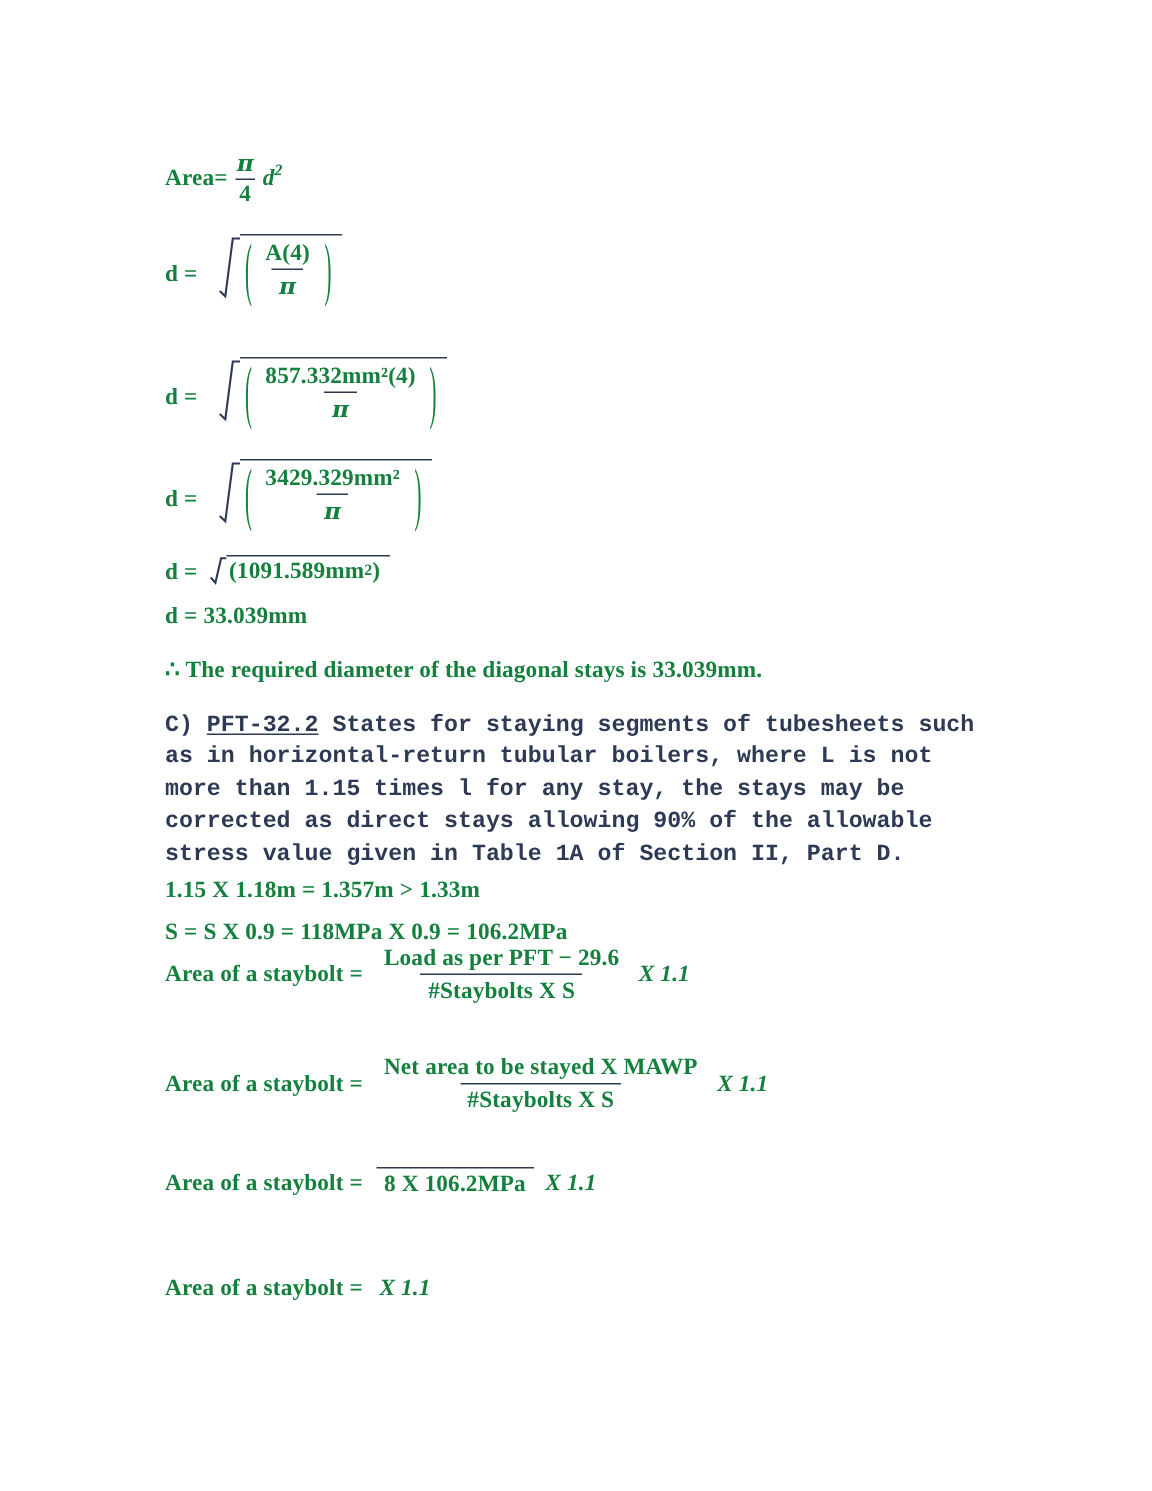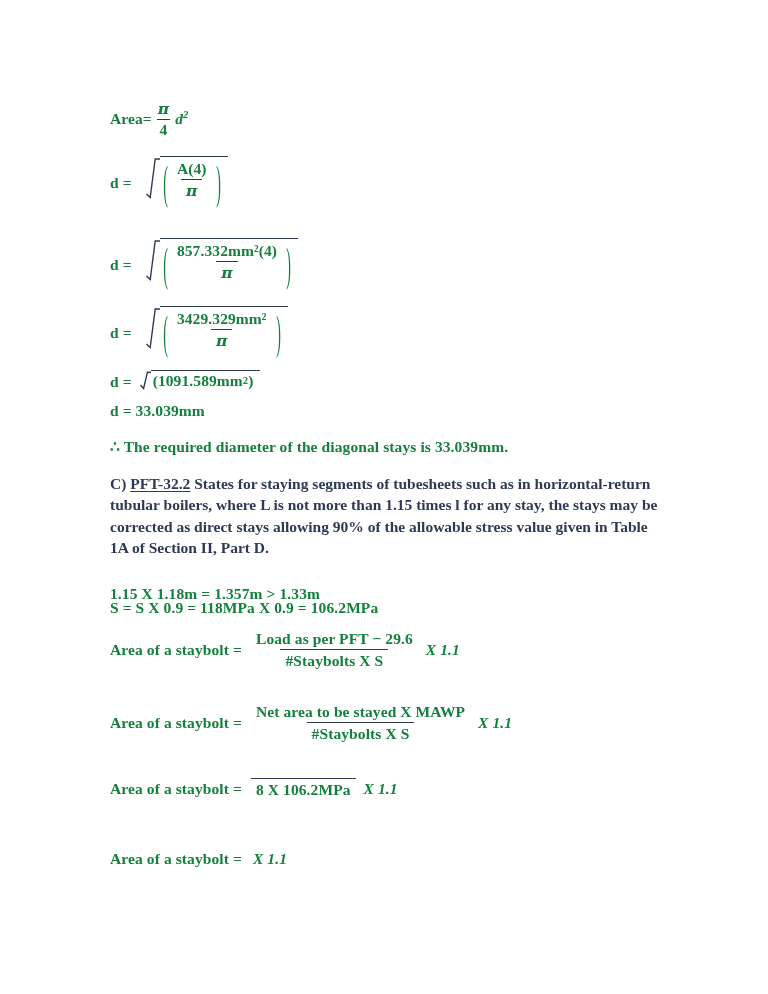--- a/index.html
+++ b/index.html
@@ -106,20 +106,21 @@
   .pi { font-style: italic; font-family: "DejaVu Serif", serif; font-weight: 700; }
   sup { font-size: .68em; vertical-align: super; line-height: 0; }
 
   
   .para {
     font-size: 15.5px;
     font-weight: 700;
     line-height: 1.38;
     color: #2e3a55;
     width: 548px;
+    font-family: Liberation Mono, monospace;
   }
   .ul-spell {
     text-decoration: underline;
     text-decoration-thickness: 1px;
     text-underline-offset: 2px;
   }
 
   
   .blk { position: absolute; left: 0; }
 </style>
@@ -222,21 +223,21 @@
     </div>
 
     <div class="blk para" style="top:395px;">
       <span>C) </span><span class="ul-spell">PFT-32.2</span><span> States for staying segments of tubesheets such as in horizontal-return tubular boilers, where L is not more than 1.15 times l for any stay, the stays may be corrected as direct stays allowing 90% of the allowable stress value given in Table 1A of Section II, Part D.</span>
     </div>
 
     <div class="blk eq" style="top:507px;">
       <span class="lhs">1.15 X 1.18m = 1.357m &gt; 1.33m</span>
     </div>
 
-    <div class="blk eq" style="top:521px;text-align:right;">
+    <div class="blk eq" style="top:535px;text-align:right;">
       <span class="lhs">S = S X 0.9 = 118MPa X 0.9 = 106.2MPa</span>
     </div>
 
     <div class="blk eq" style="top:552px;">
       <span class="lhs" style="margin-right:6px;">Area of a staybolt =</span>
       <span class="frac">
         <span class="num">Load as per PFT − 29.6</span>
         <span class="den">#Staybolts X S</span>
       </span>
       <span class="rhs" style="margin-left:5px;">X 1.1</span>

